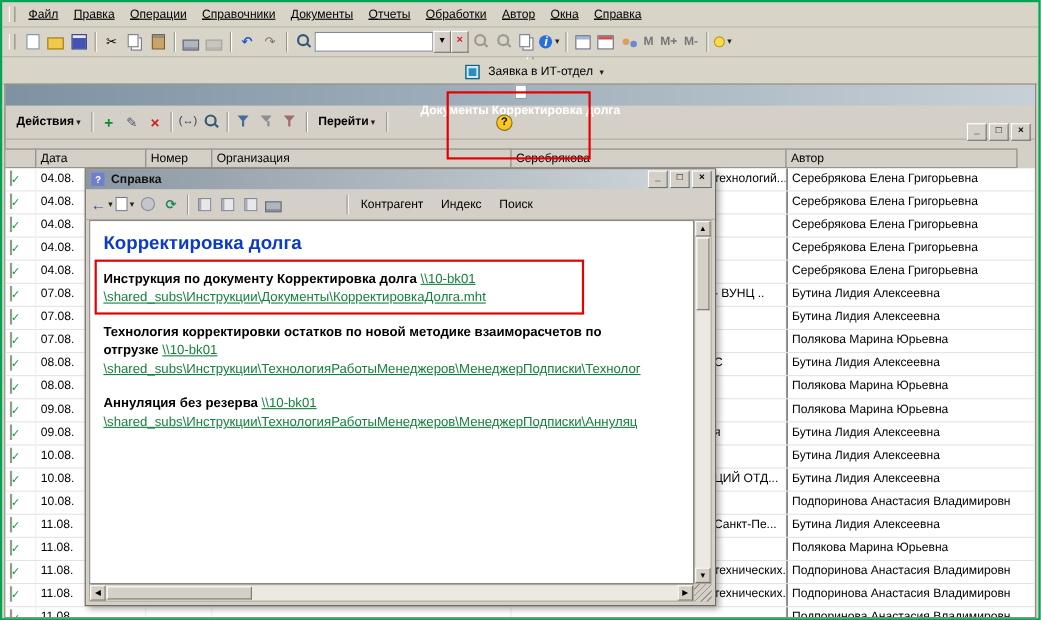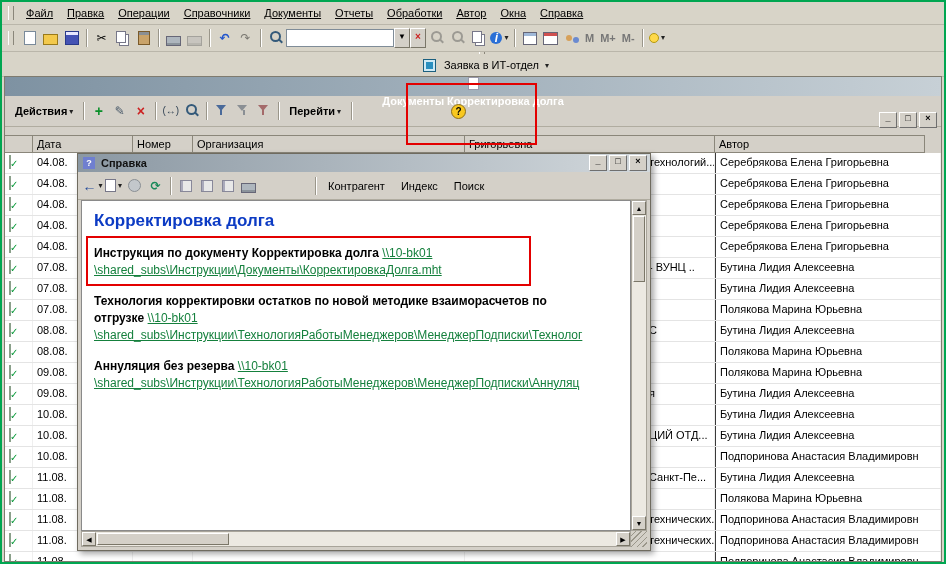--- a/index.html
+++ b/index.html
@@ -195,21 +195,21 @@
       <span class="sep"></span>
       <span class="spacer"></span>
       <span class="ic ic-help"></span>
     </div>
 
     <div class="grid-header">
       <span class="hc w-ic"></span>
       <span class="hc w-date">Дата</span>
       <span class="hc w-num">Номер</span>
       <span class="hc w-org">Организация</span>
-      <span class="hc w-con">Григорьевна</span>
+      <span class="hc w-con">Серебрякова</span>
       <span class="hc w-auth">Автор</span>
     </div>
 
     <div class="grid-body">
 
         <div class="trow">
           <span class="c w-ic"><span class="doc-ico"></span></span>
           <span class="c w-date">04.08.</span>
           <span class="c w-num cn"></span>
           <span class="c w-org"></span>

